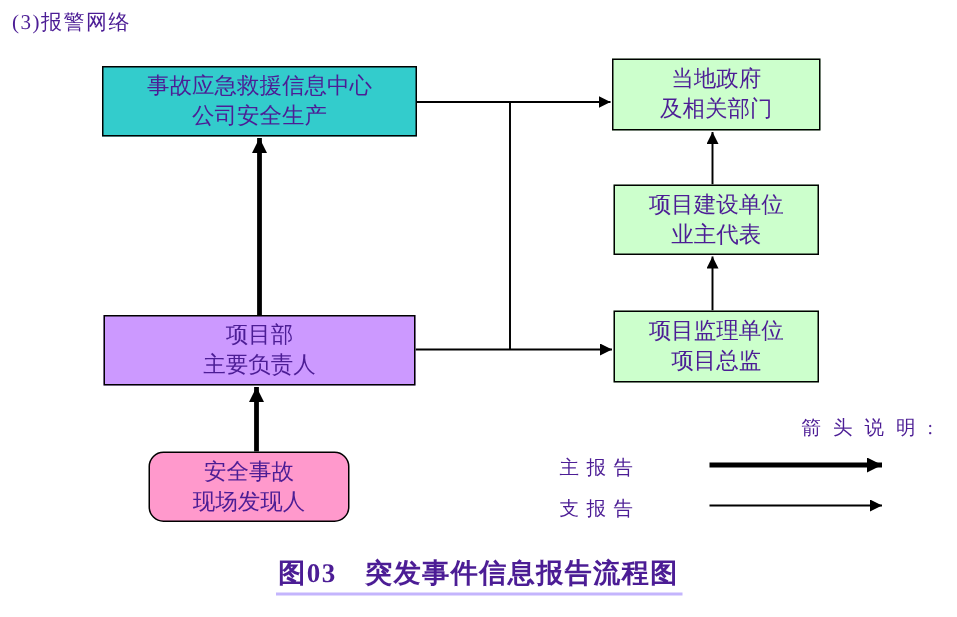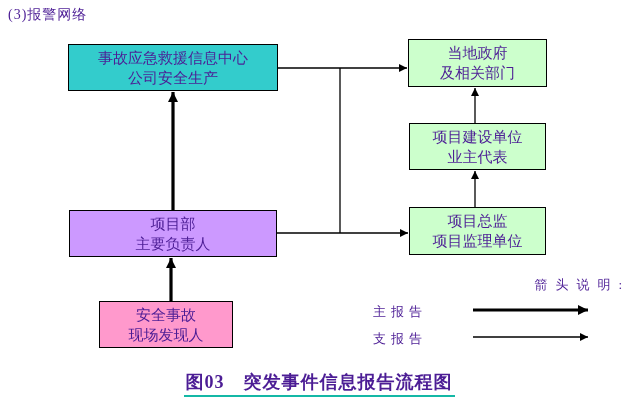--- a/index.html
+++ b/index.html
@@ -26,21 +26,21 @@
     position:absolute;left:373px;font-size:13px;letter-spacing:5px;
     font-family:"Liberation Serif",serif;
   }
   .legend-label.l1{top:303px;}
   .legend-label.l2{top:330px;}
   .caption{
     position:absolute;left:0;right:0;top:370px;text-align:center;
   }
   .caption span{
     display:inline-block;font-family:"Liberation Serif",serif;font-weight:bold;
-    font-size:18px;letter-spacing:1px;border-bottom:2px solid #14b8a6;padding:0 2px 1px 2px;
+    font-size:18px;letter-spacing:1px;border-bottom:2px solid #c4b5fd;padding:0 2px 1px 2px;
   }
 </style>
 </head>
 <body>
 
 <div class="canvas">
 
   <svg class="wires" width="638" height="411" viewBox="0 0 638 411">
     <defs>
       <marker id="ah-thick" markerUnits="userSpaceOnUse" markerWidth="12" markerHeight="11" refX="10" refY="5" orient="auto">
@@ -75,30 +75,30 @@
     <div>当地政府</div>
     <div>及相关部门</div>
   </div>
 
   <div class="node" style="left: 409px; top: 123px; width: 137px; height: 47px; background-color: rgb(204, 255, 204);">
     <div>项目建设单位</div>
     <div>业主代表</div>
   </div>
 
   <div class="node" style="left: 409px; top: 207px; width: 137px; height: 48px; background-color: rgb(204, 255, 204);">
+    <div>项目监理单位</div>
     <div>项目总监</div>
-    <div>项目监理单位</div>
   </div>
 
   <div class="node" style="left: 69px; top: 210px; width: 208px; height: 47px; background-color: rgb(204, 153, 255);">
     <div>项目部</div>
     <div>主要负责人</div>
   </div>
 
-  <div class="node" style="left: 99px; top: 301px; width: 134px; height: 47px; background-color: rgb(255, 153, 204);">
+  <div class="node" style="left: 99px; top: 301px; width: 134px; height: 47px; background-color: rgb(255, 153, 204); border-radius: 10px;">
     <div>安全事故</div>
     <div>现场发现人</div>
   </div>
 
   <div class="legend-title">箭头说明:</div>
   <div class="legend-label l1">主报告</div>
   <div class="legend-label l2">支报告</div>
 
   <div class="caption">
     <span>图03　突发事件信息报告流程图</span>

